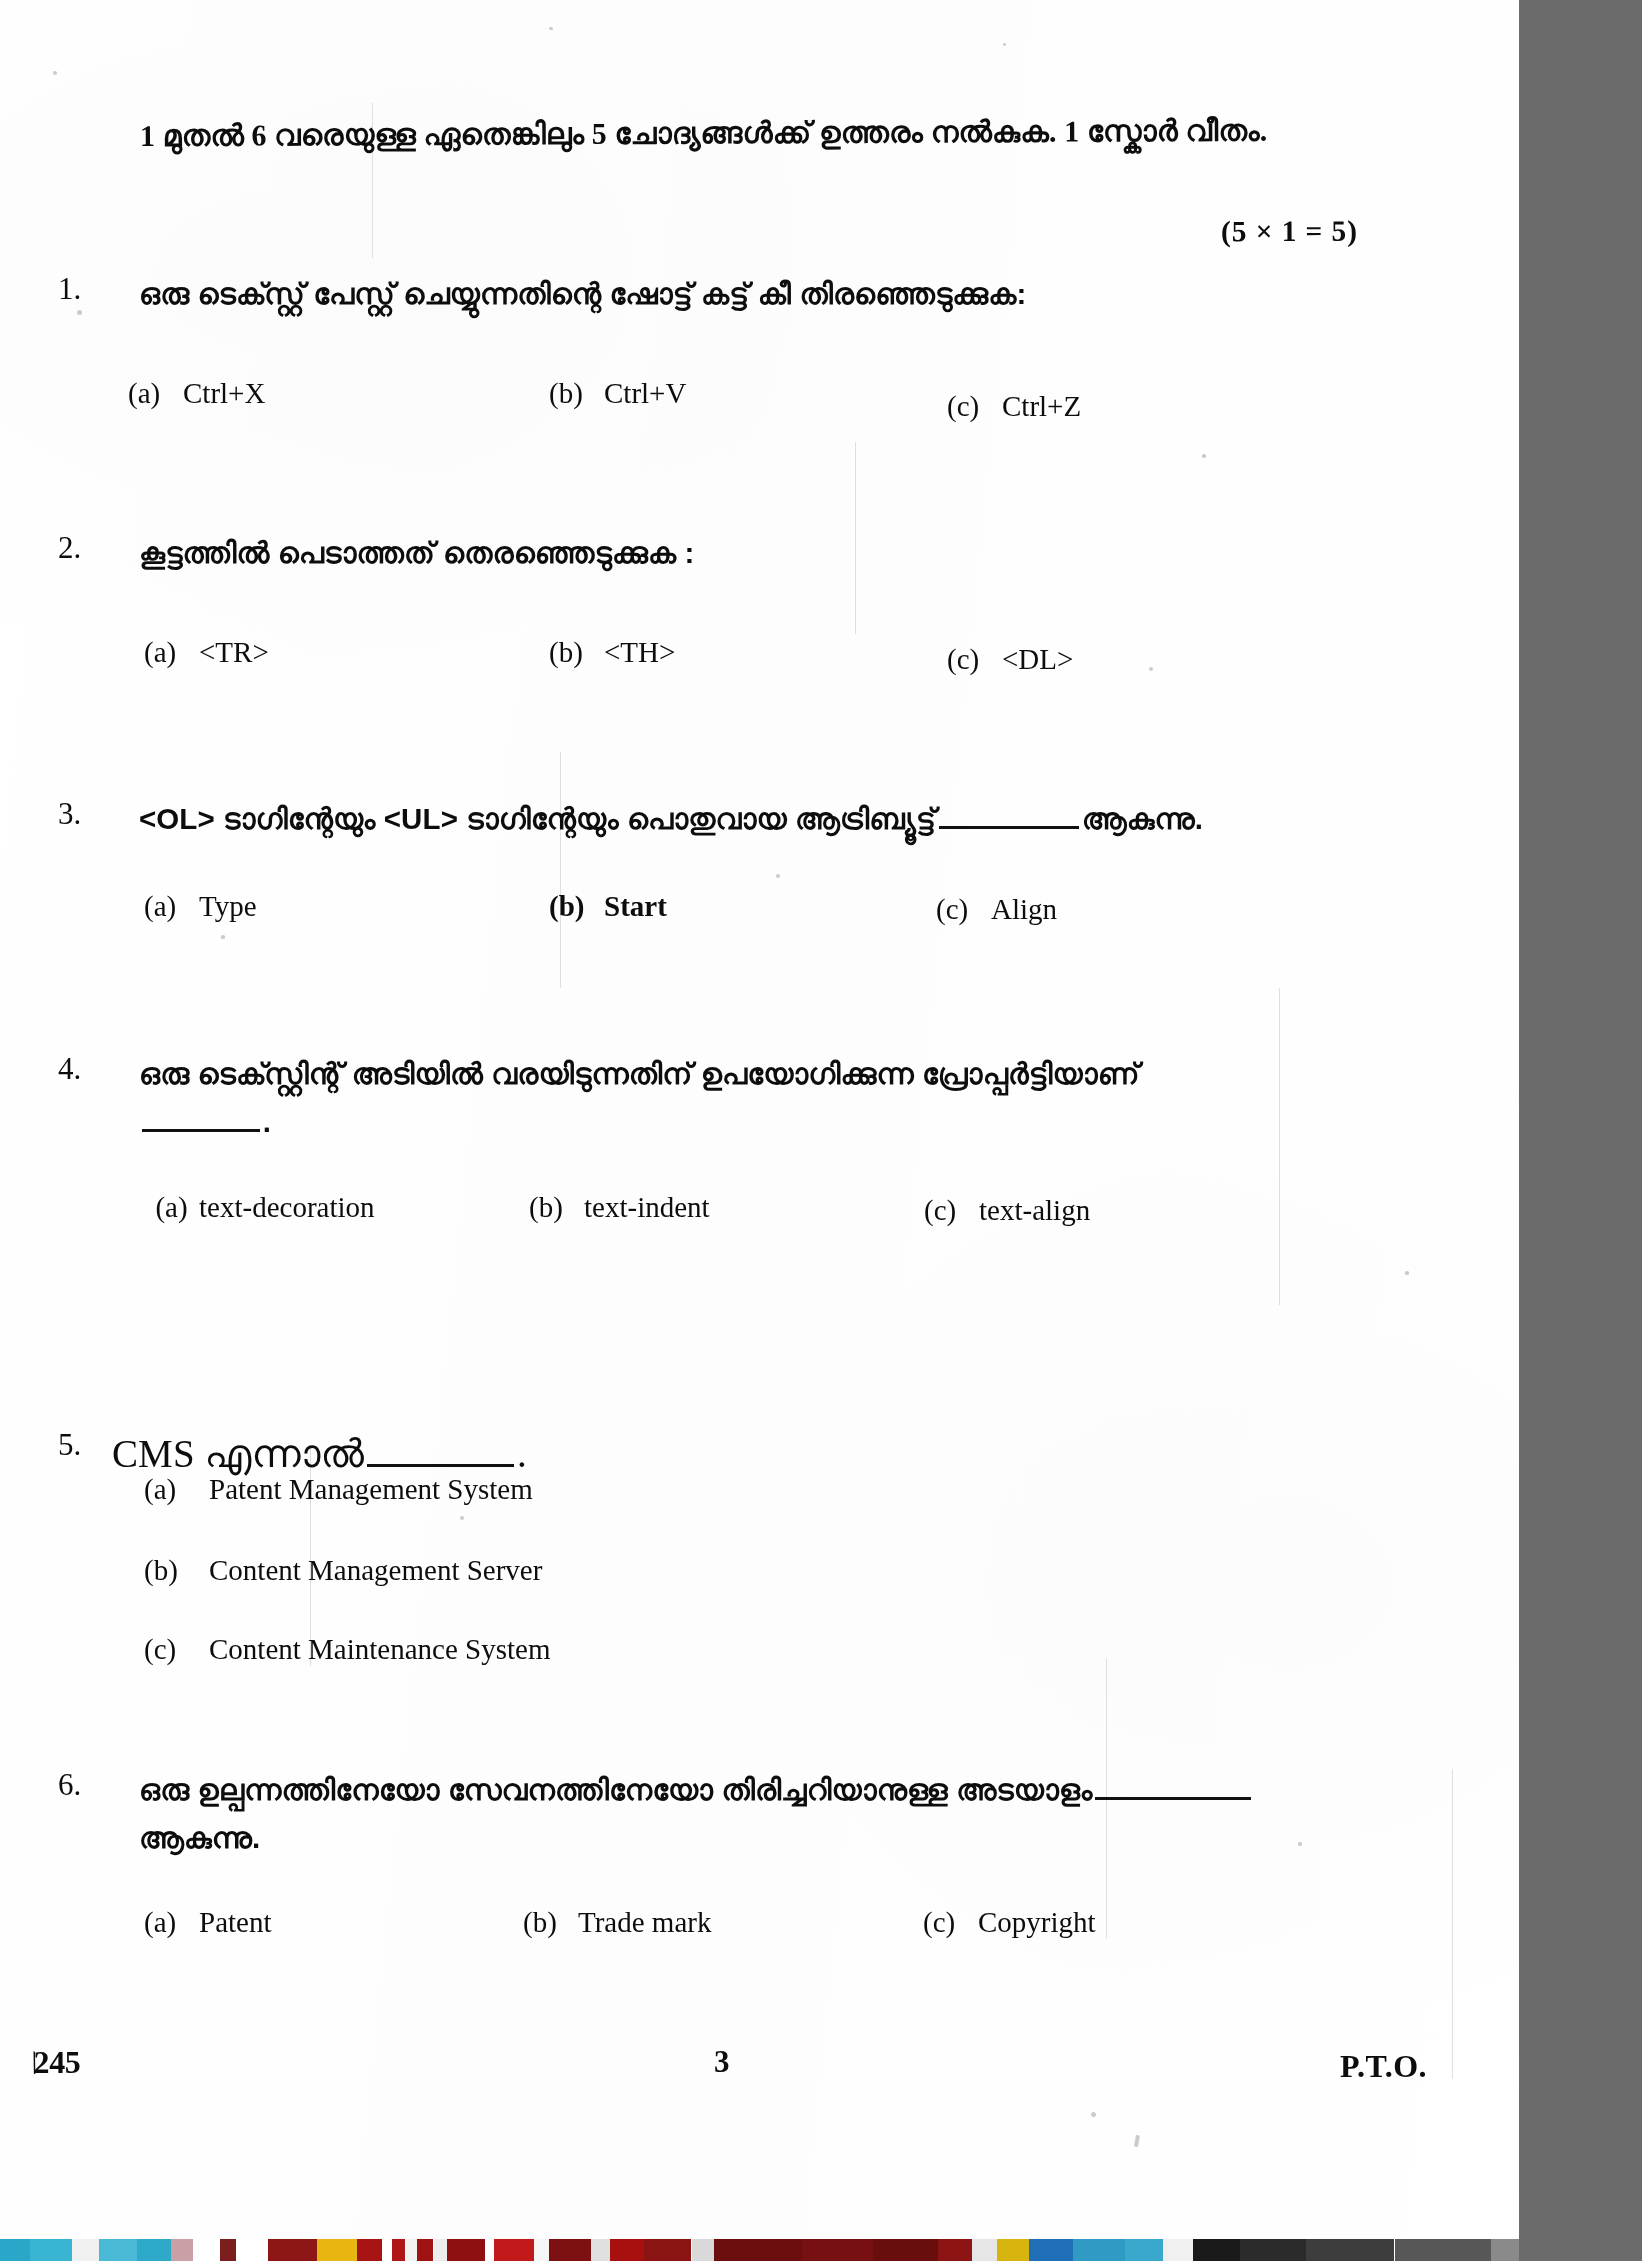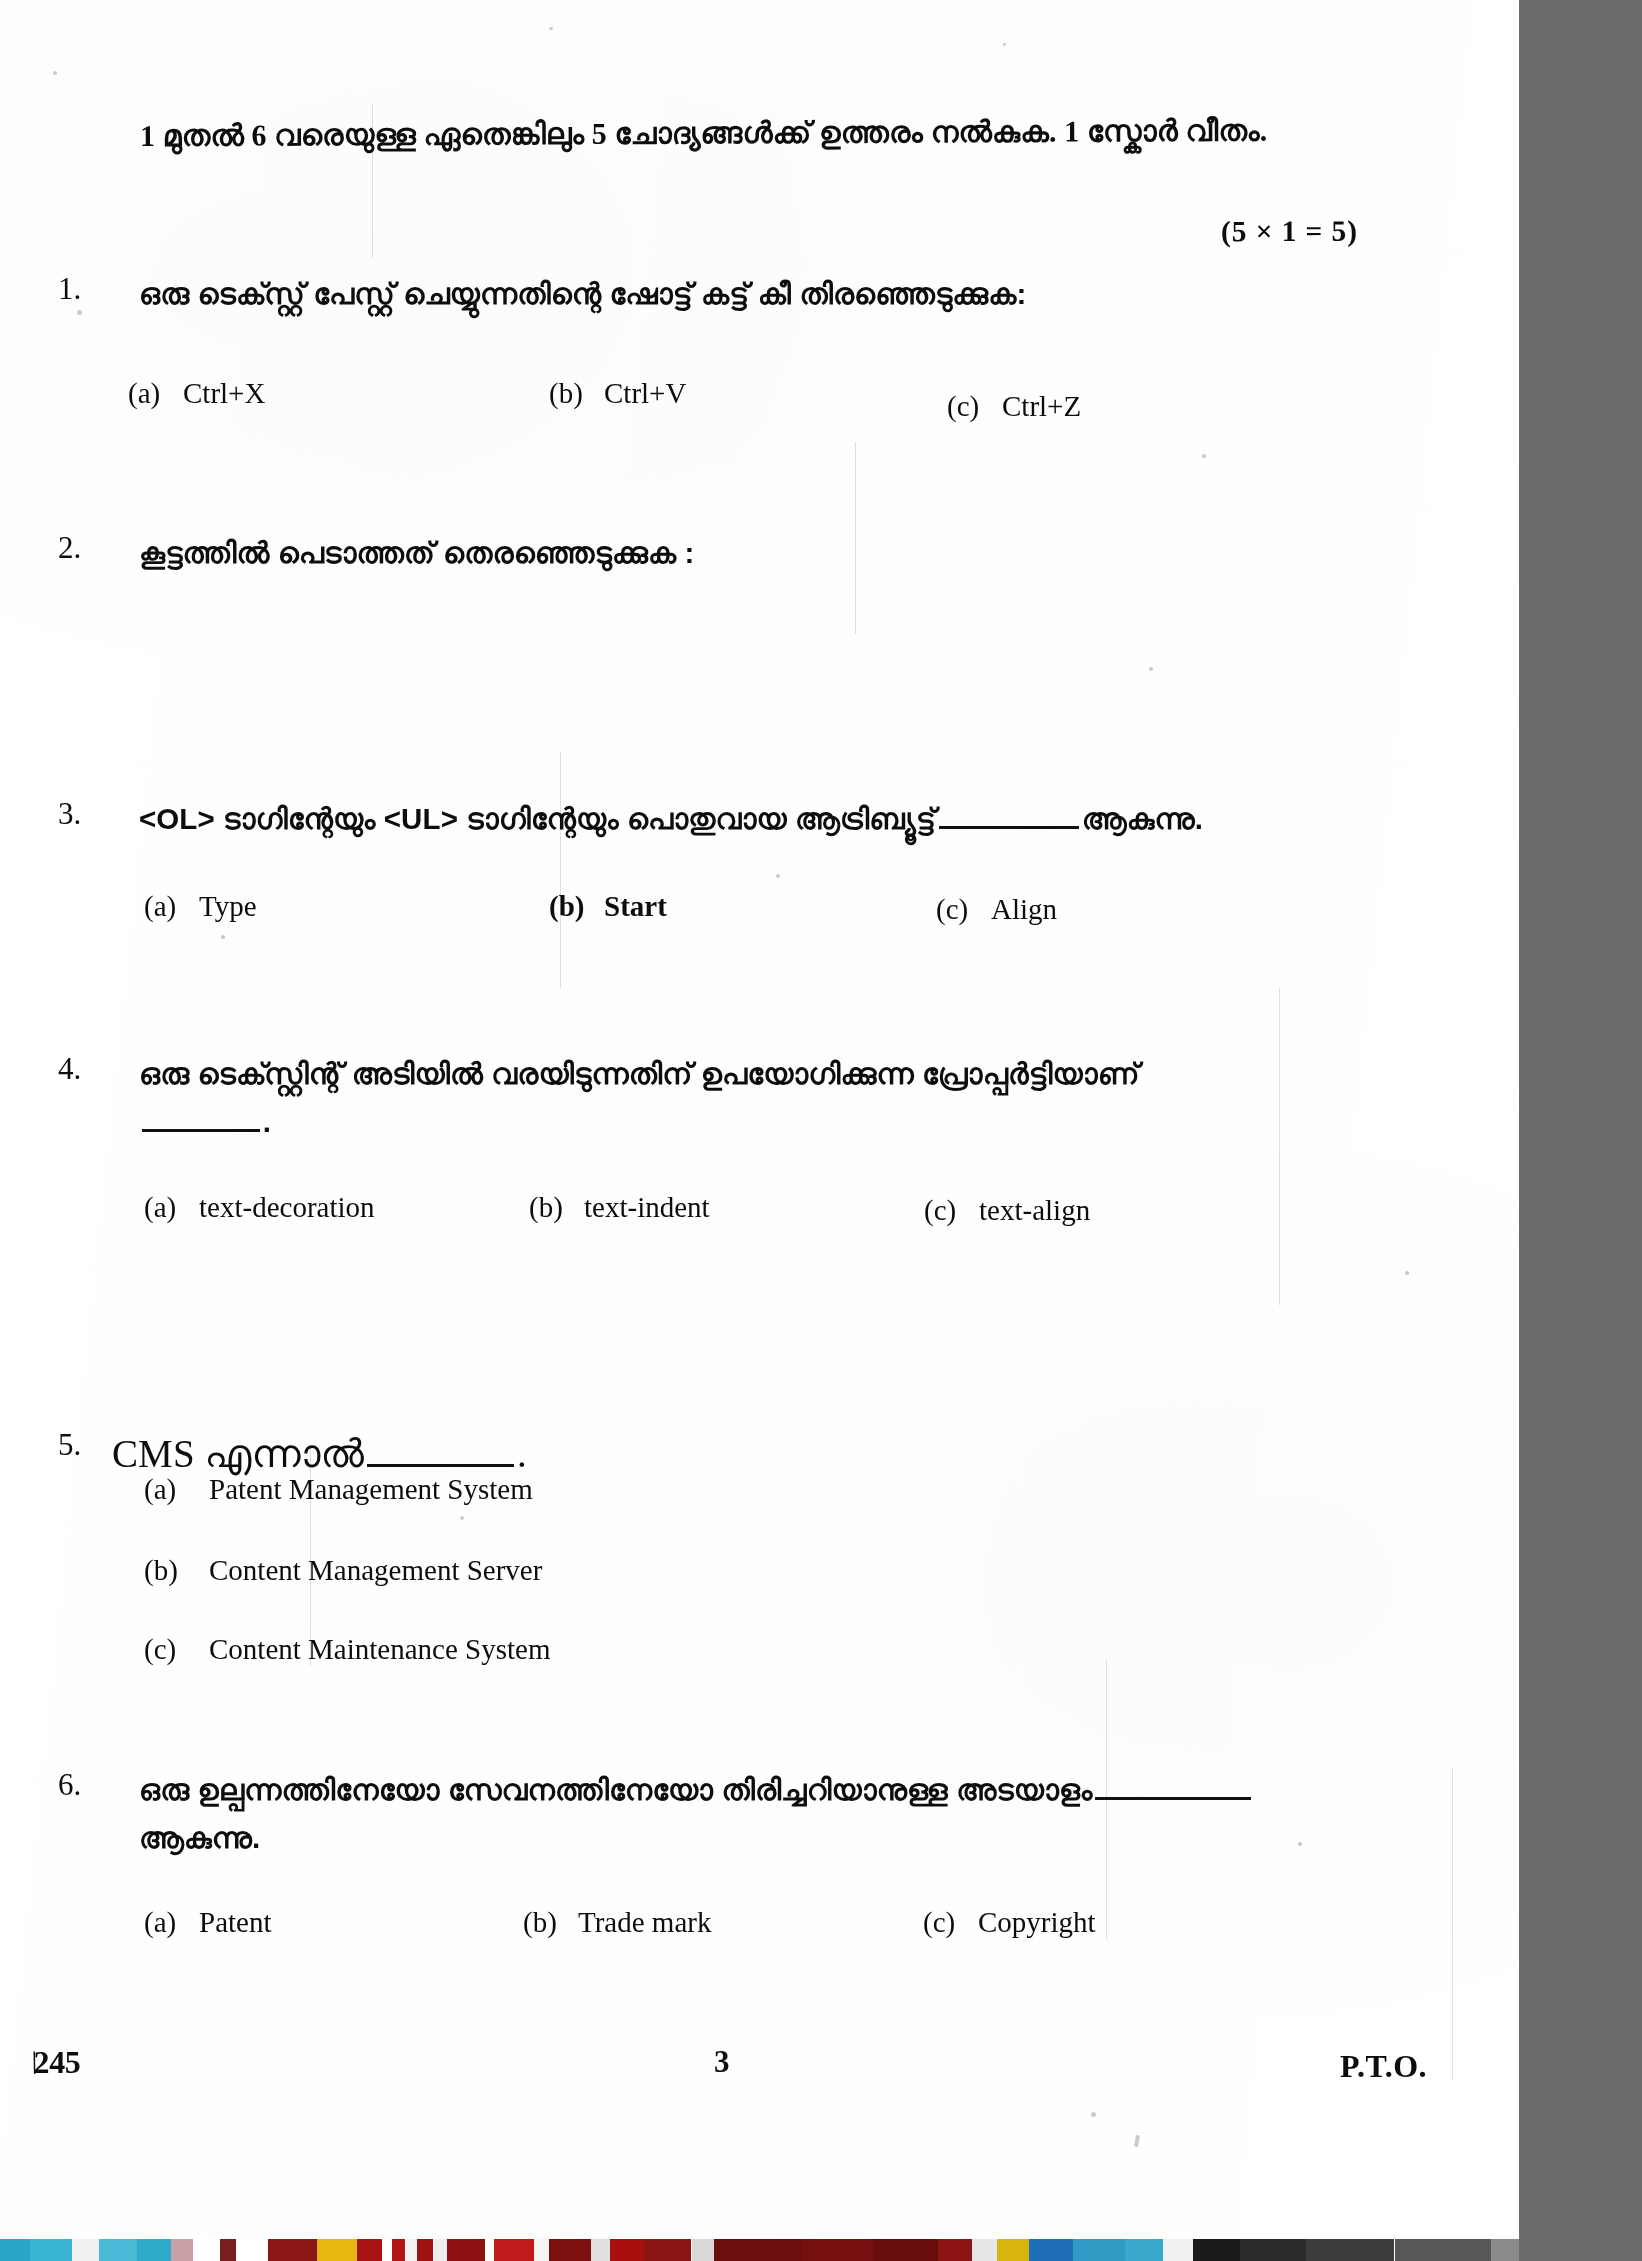--- a/index.html
+++ b/index.html
@@ -260,20 +260,31 @@
     </div>
     <div class="opt ink" style="left:947px; top:13.3px;">
       <span class="lbl">(c)</span><span>Ctrl+Z</span>
     </div>
   </div>
 
   <div class="q" style="top:532px;">
     <div class="q-num ink">2.</div>
     <div class="q-text ink" style="top:-2.9px;">കൂട്ടത്തിൽ പെടാത്തത് തെരഞ്ഞെടുക്കുക :</div>
   </div>
+  <div class="opts" style="top:638px;">
+    <div class="opt ink" style="left:144px;">
+      <span class="lbl">(a)</span><span>&lt;TR&gt;</span>
+    </div>
+    <div class="opt ink" style="left:549px;">
+      <span class="lbl">(b)</span><span>&lt;TH&gt;</span>
+    </div>
+    <div class="opt ink" style="left:947px; top:7.4px;">
+      <span class="lbl">(c)</span><span>&lt;DL&gt;</span>
+    </div>
+  </div>
 
   <div class="q" style="top:798px;">
     <div class="q-num ink">3.</div>
     <div class="q-text ink" style="top:-2.9px;"><span>&lt;OL&gt; ടാഗിന്റേയും &lt;UL&gt; ടാഗിന്റേയും പൊതുവായ ആട്രിബ്യൂട്ട്</span><span class="blank w1"></span><span>ആകുന്നു.</span></div>
   </div>
   <div class="opts" style="top:892px;">
     <div class="opt ink" style="left:144px;">
       <span class="lbl">(a)</span><span>Type</span>
     </div>
     <div class="opt ink" style="left:549px;font-weight:bold;">
@@ -282,21 +293,21 @@
     <div class="opt ink" style="left:936px; top:2.9px;">
       <span class="lbl">(c)</span><span>Align</span>
     </div>
   </div>
 
   <div class="q" style="top:1053px;">
     <div class="q-num ink">4.</div>
     <div class="q-text ink justified" style="top:-2.9px; width:1253px;"><span>ഒരു ടെക്സ്റ്റിന്റ് അടിയിൽ വരയിടുന്നതിന് ഉപയോഗിക്കുന്ന പ്രോപ്പർട്ടിയാണ്</span><br><span class="blank w3"></span><span>.</span></div>
   </div>
   <div class="opts" style="top:1193px;">
-    <div class="opt ink" style="left:144px;">
+    <div class="opt ink" style="left:144px;text-align:center;">
       <span class="lbl">(a)</span><span>text-decoration</span>
     </div>
     <div class="opt ink" style="left:529px;">
       <span class="lbl">(b)</span><span>text-indent</span>
     </div>
     <div class="opt ink" style="left:924px; top:2.9px;">
       <span class="lbl">(c)</span><span>text-align</span>
     </div>
   </div>
 

